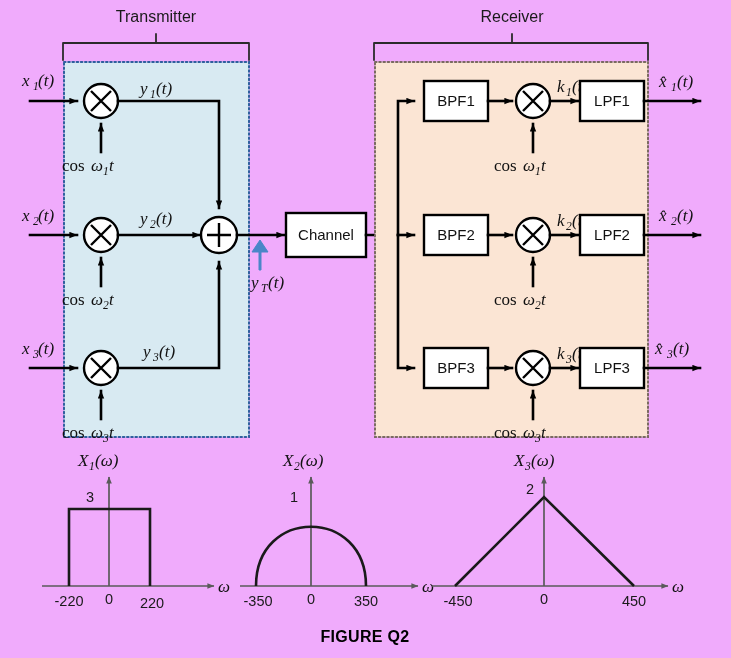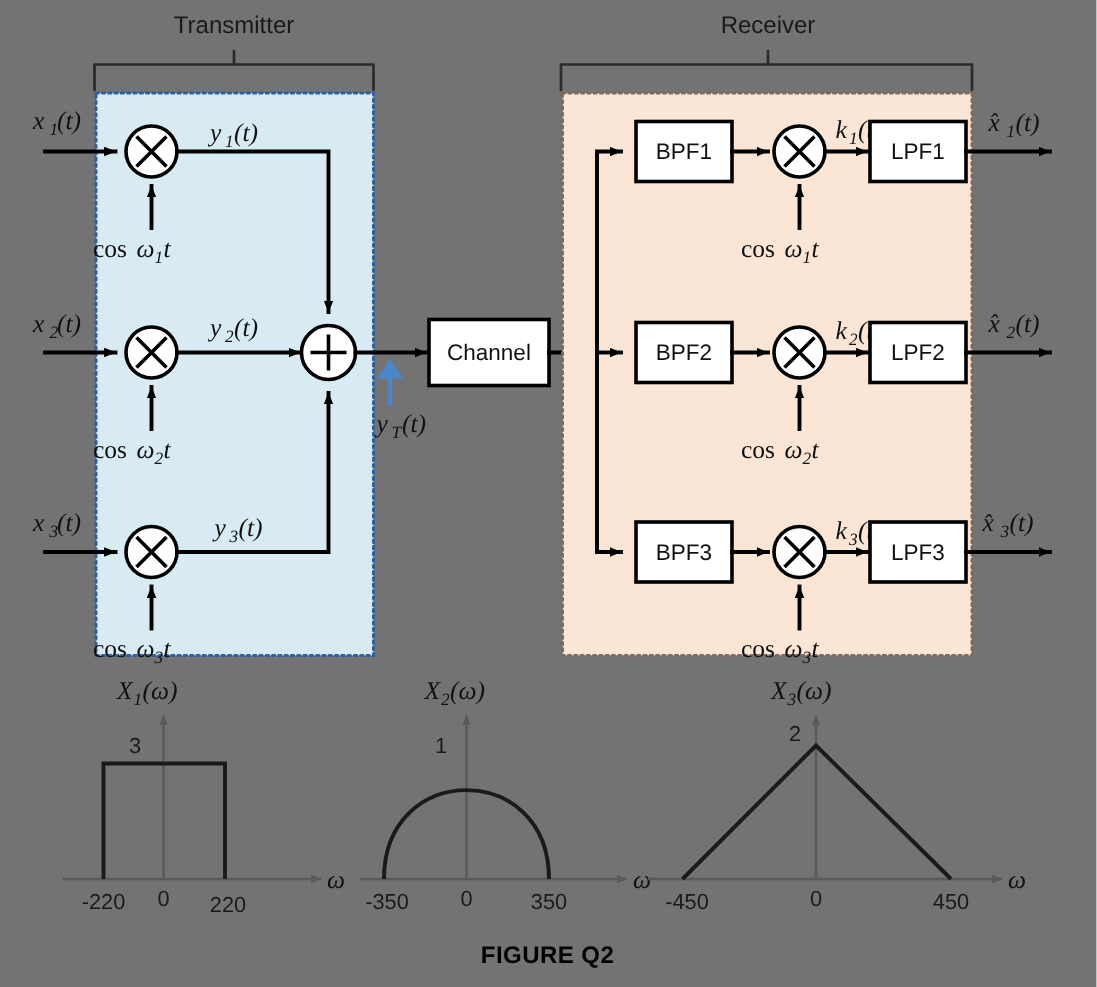--- a/index.html
+++ b/index.html
@@ -7,21 +7,21 @@
     padding: 0;
     background: #ffffff;
   }
   body {
     font-family: "Liberation Sans", sans-serif;
   }
   #figure-root {
     position: relative;
     width: 731px;
     height: 658px;
-    background: #737373;
+    background: #f0abfc;
     overflow: hidden;
   }
   svg#diagram {
     display: block;
     width: 731px;
     height: 658px;
   }
   .blk-label {
     font-family: "Liberation Sans", sans-serif;
     font-size: 15px;

